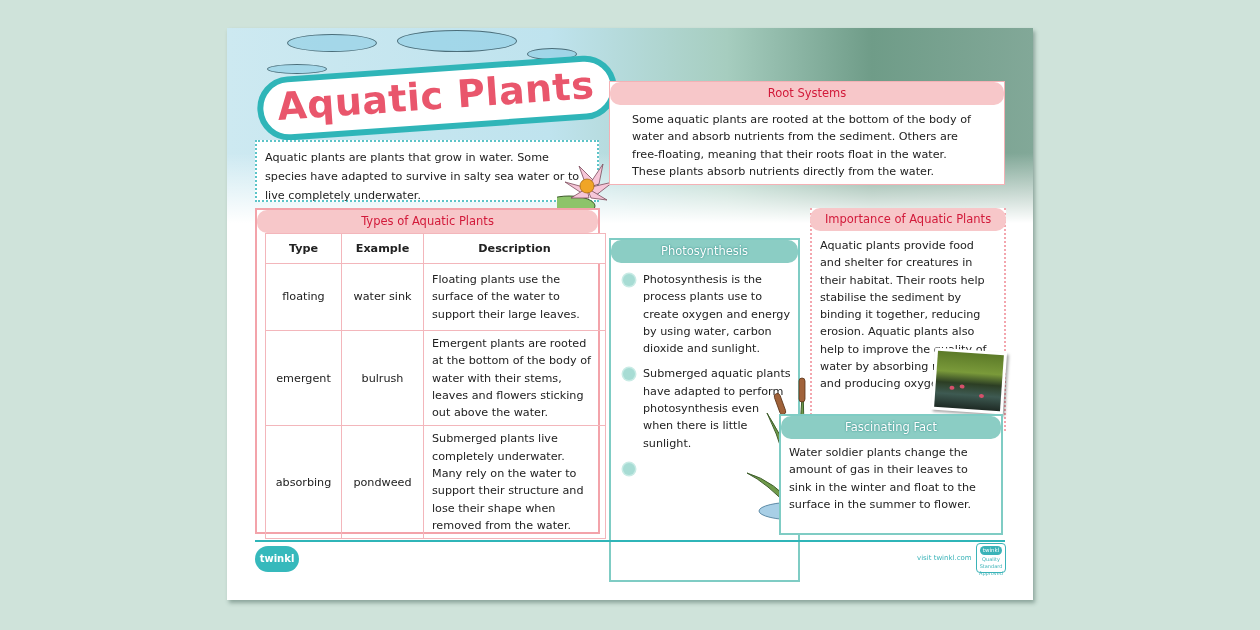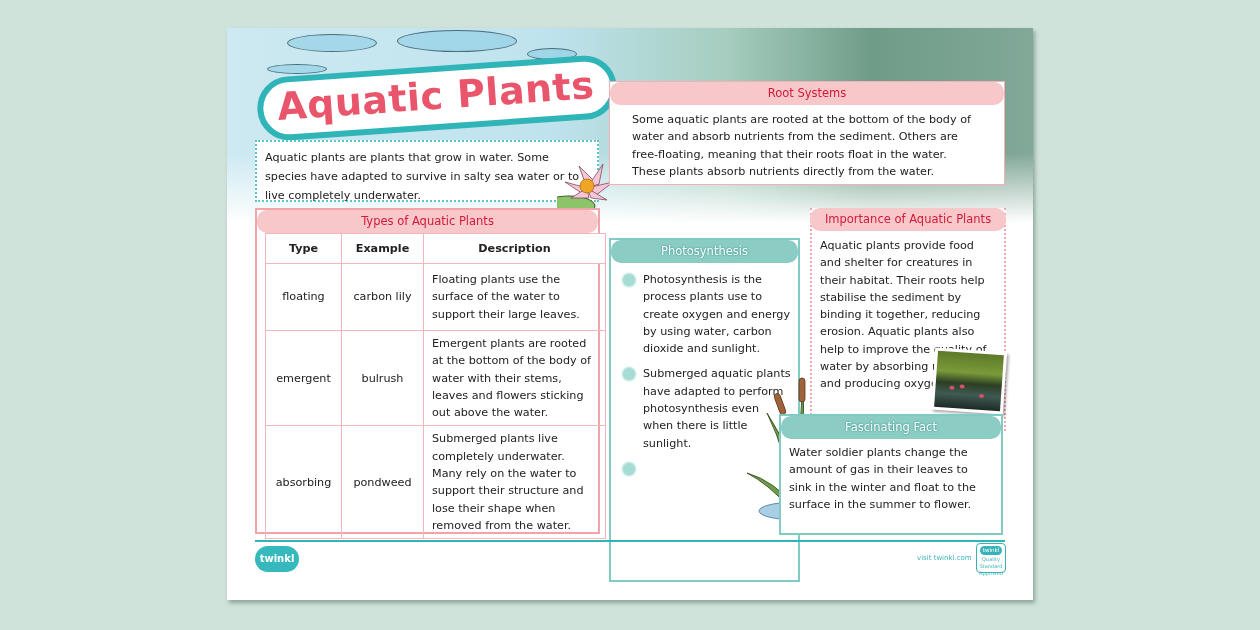--- a/index.html
+++ b/index.html
@@ -116,21 +116,21 @@
       <thead>
         <tr>
           <th style="width:76px">Type</th>
           <th style="width:82px">Example</th>
           <th>Description</th>
         </tr>
       </thead>
       <tbody>
         <tr style="height:67px">
           <td>floating</td>
-          <td>carbon lily</td>
+          <td>water sink</td>
           <td class="desc">Floating plants use the surface of the water to support their large leaves.</td>
         </tr>
         <tr style="height:93px">
           <td>emergent</td>
           <td>bulrush</td>
           <td class="desc">Emergent plants are rooted at the bottom of the body of water with their stems, leaves and flowers sticking out above the water.</td>
         </tr>
         <tr style="height:110px">
           <td>absorbing</td>
           <td>pondweed</td>

